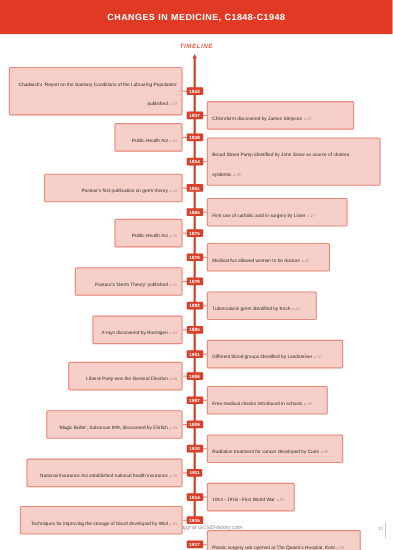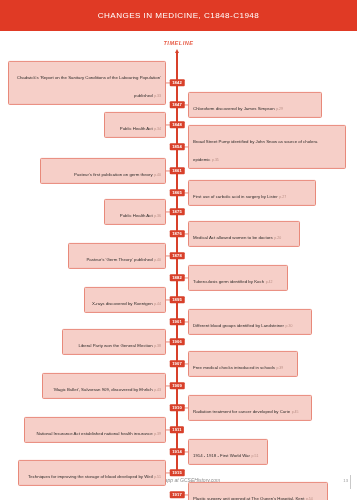--- a/index.html
+++ b/index.html
@@ -22,21 +22,21 @@
     width: 357px;
     height: 31px;
     background: #e03a25;
     display: flex;
     align-items: center;
     justify-content: center;
   }
   .header-title {
     color: #ffffff;
     font-size: 8.1px;
-    font-weight: normal;
+    font-weight: bold;
     letter-spacing: 0.45px;
     text-align: right;
     white-space: nowrap;
   }
 
   
   .timeline-label {
     position: absolute;
     top: 40px;
     left: 0;

